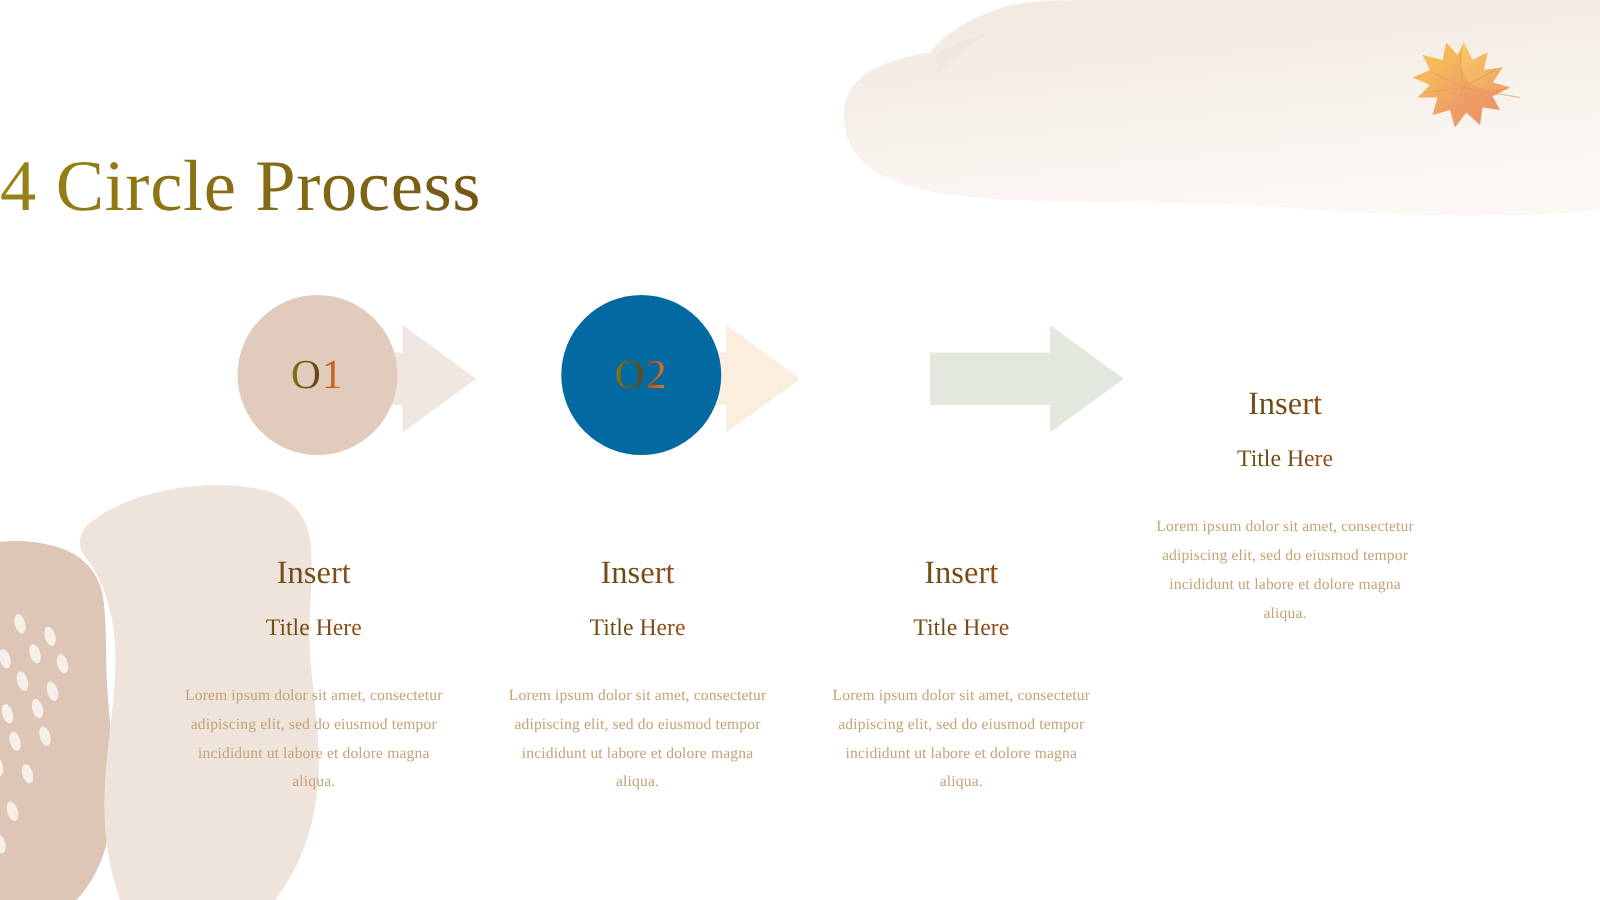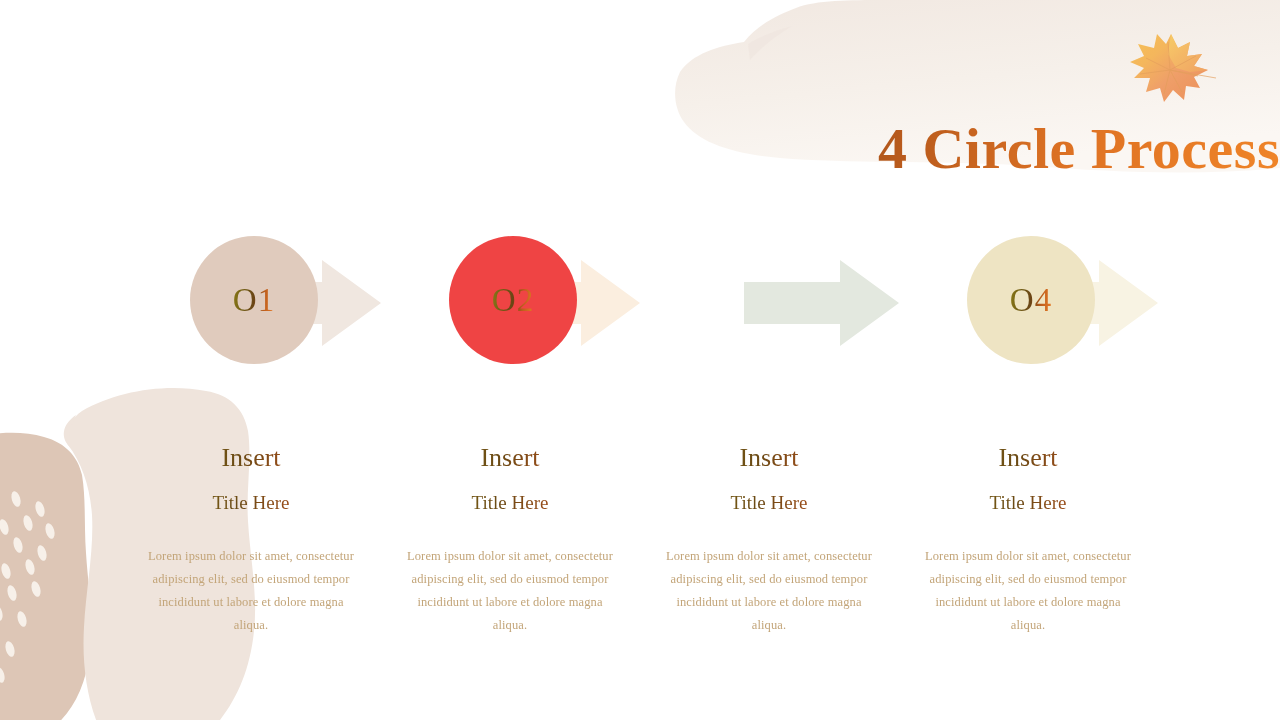--- a/index.html
+++ b/index.html
@@ -49,23 +49,23 @@
     width: 96px;
     height: 84px;
   }
 
   
   .page-title {
     position: absolute;
     top: 78px;
     left: 0;
     width: 1280px;
-    text-align: right;
+    text-align: left;
     font-size: 58px;
-    font-weight: 700;
+    font-weight: 400;
     letter-spacing: 0.5px;
     line-height: 1.1;
     background-image: linear-gradient(100deg,
         #9a8416 0%,
         #8d7414 10%,
         #7a5f15 26%,
         #5d3a16 44%,
         #7a3f15 56%,
         #b85a1c 70%,
         #df7324 84%,
@@ -288,21 +288,21 @@
       <div class="step-body">Lorem ipsum dolor  sit amet, consectetur adipiscing elit, sed do eiusmod tempor incididunt  ut labore et dolore magna aliqua.</div>
     </div>
 
     <div class="step step-1">
       <div class="step-graphic">
         <div class="arrow">
           <svg viewBox="0 0 155 86" preserveAspectRatio="none">
             <polygon points="0,22 96,22 96,0 155,43 96,86 96,64 0,64" fill="#fbeedf"></polygon>
           </svg>
         </div>
-        <div class="circle" style="background-color: #ef4444;">
+        <div class="circle" style="background-color: #0369a1;">
           <span class="circle-num">O2</span>
         </div>
       </div>
       <div class="step-heading heading-line-1">Insert</div>
       <div class="step-heading heading-line-2">Title Here</div>
       <div class="step-body">Lorem ipsum dolor  sit amet, consectetur adipiscing elit, sed do eiusmod tempor incididunt  ut labore et dolore magna aliqua.</div>
     </div>
 
     <div class="step step-2">
       <div class="step-graphic">
@@ -311,29 +311,19 @@
             <polygon points="0,22 96,22 96,0 155,43 96,86 96,64 0,64" fill="#e3e8df"></polygon>
           </svg>
         </div>
       </div>
       <div class="step-heading heading-line-1">Insert</div>
       <div class="step-heading heading-line-2">Title Here</div>
       <div class="step-body">Lorem ipsum dolor  sit amet, consectetur adipiscing elit, sed do eiusmod tempor incididunt  ut labore et dolore magna aliqua.</div>
     </div>
 
     <div class="step step-3">
-      <div class="step-graphic">
-        <div class="arrow">
-          <svg viewBox="0 0 155 86" preserveAspectRatio="none">
-            <polygon points="0,22 96,22 96,0 155,43 96,86 96,64 0,64" fill="#f8f3e3"></polygon>
-          </svg>
-        </div>
-        <div class="circle" style="background-color: rgb(238, 228, 195);">
-          <span class="circle-num">O4</span>
-        </div>
-      </div>
       <div class="step-heading heading-line-1">Insert</div>
       <div class="step-heading heading-line-2">Title Here</div>
       <div class="step-body">Lorem ipsum dolor  sit amet, consectetur adipiscing elit, sed do eiusmod tempor incididunt  ut labore et dolore magna aliqua.</div>
     </div>
 
   </div>
 </div>
 
 </body></html>

